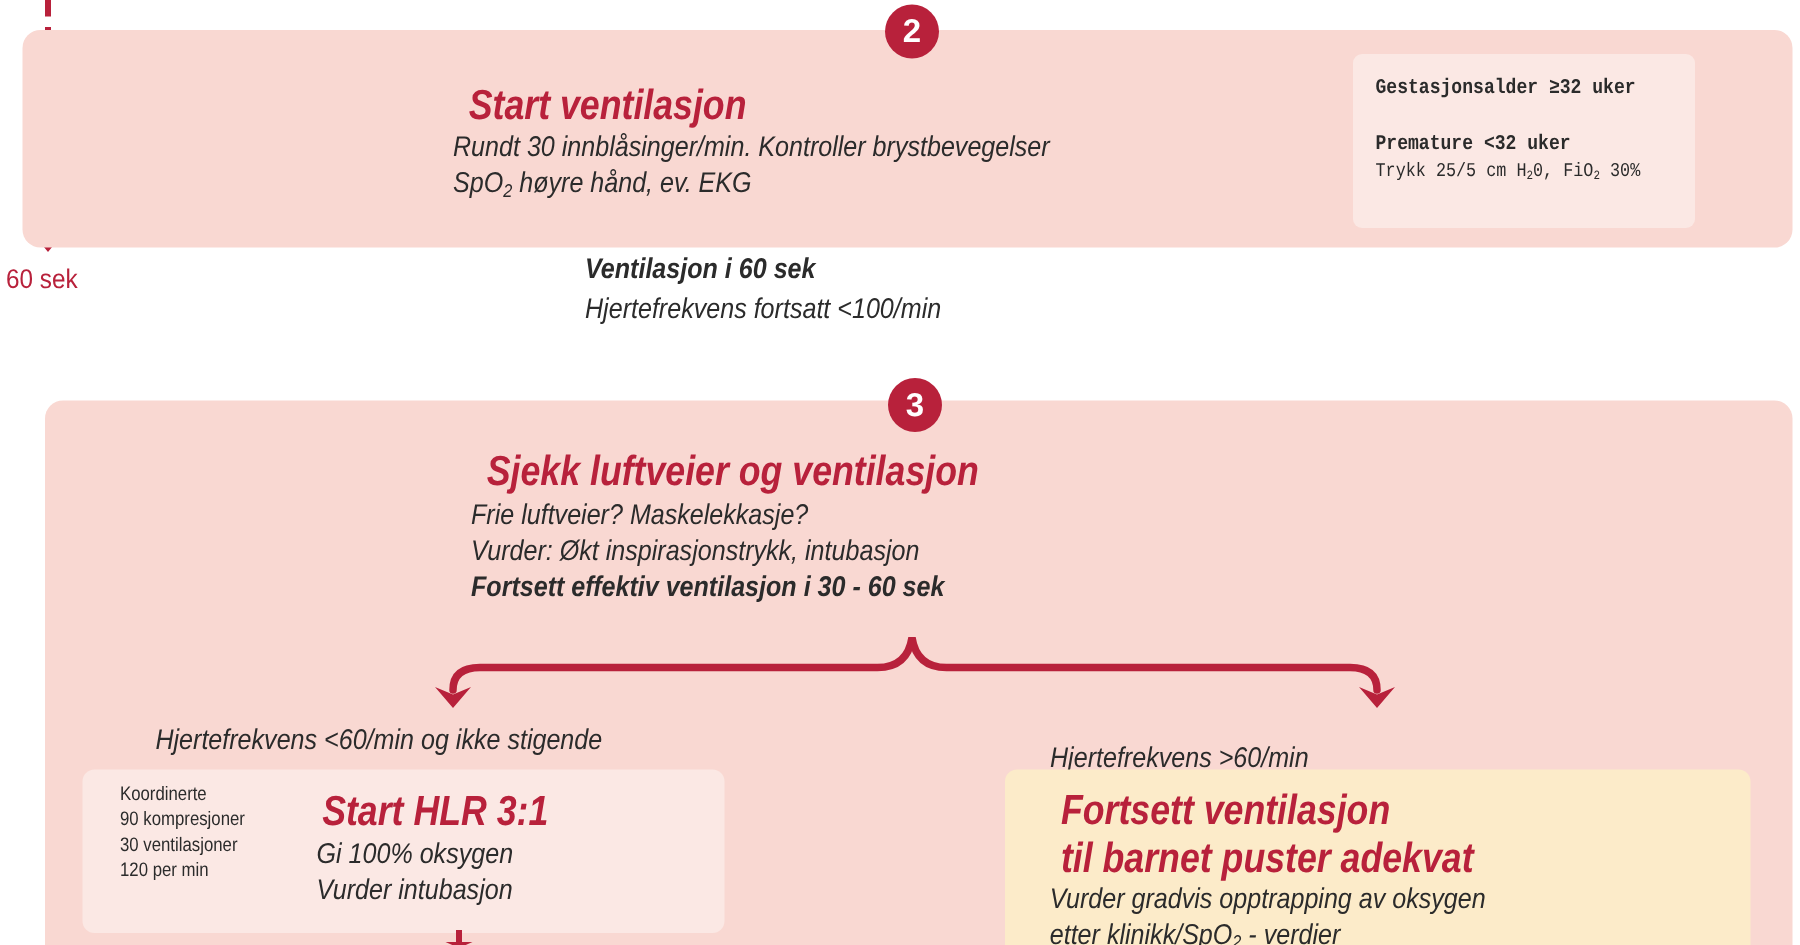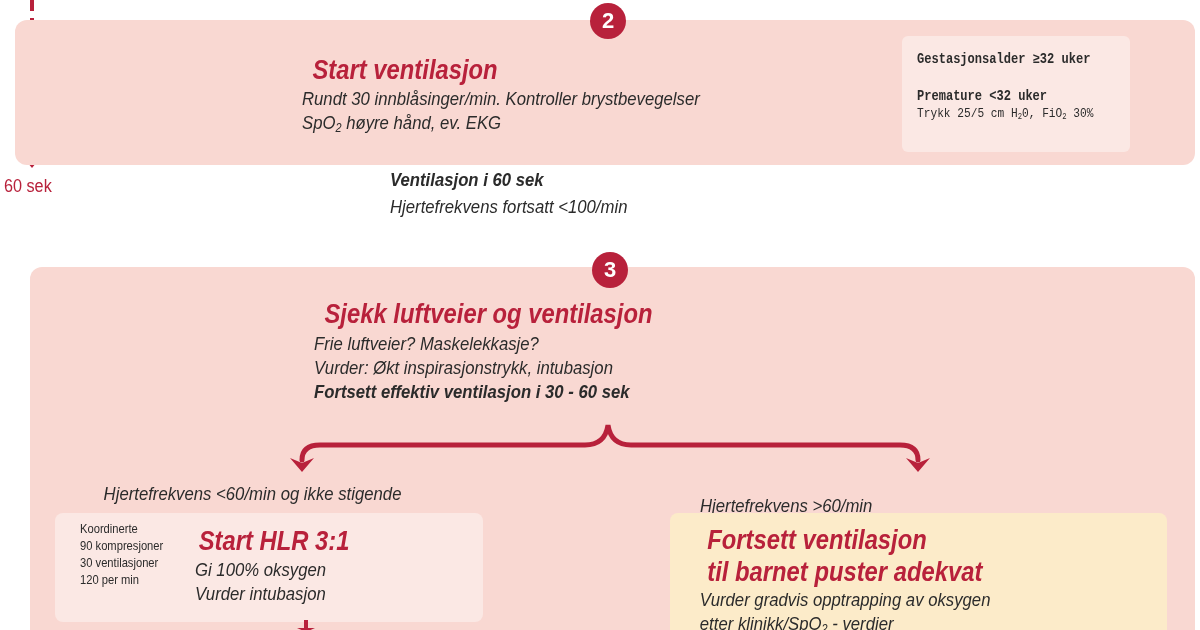--- a/index.html
+++ b/index.html
@@ -78,21 +78,21 @@
 <div class="abs center" style="left:30px;top:482px;width:560px;padding-left:40px;">
   <div class="body-txt">Hjertefrekvens &lt;60/min og ikke stigende</div>
 </div>
 <div class="infobox" style="left:55px;top:513px;width:428px;height:109px;border-radius:8px;"></div>
 <div class="abs" style="left:80px;top:520px;font-size:13px;line-height:17px;color:#2b2b2b;">
   <div><span class="narrow-left">Koordinerte</span></div>
   <div><span class="narrow-left">90 kompresjoner</span></div>
   <div><span class="narrow-left">30 ventilasjoner</span></div>
   <div><span class="narrow-left">120 per min</span></div>
 </div>
-<div class="abs center" style="left:180px;top:524px;width:250px;">
+<div class="abs center" style="left:196px;top:524px;width:250px;">
   <div class="title-red" style="font-size:28px;line-height:34px;transform:scaleX(0.85);">Start HLR 3:1</div>
   <div class="body-txt">Gi 100% oksygen</div>
   <div class="body-txt">Vurder intubasjon</div>
 </div>
 <svg class="abs" style="left:296px;top:620px;" width="20" height="12" viewBox="0 0 20 12">
   <rect x="8" y="0" width="4" height="12" fill="#b8213b"></rect>
   <path d="M1 8 L10 12 L19 8 Z" fill="#b8213b"></path>
 </svg>
 
 <div class="abs center" style="left:670px;top:494px;width:500px;">

